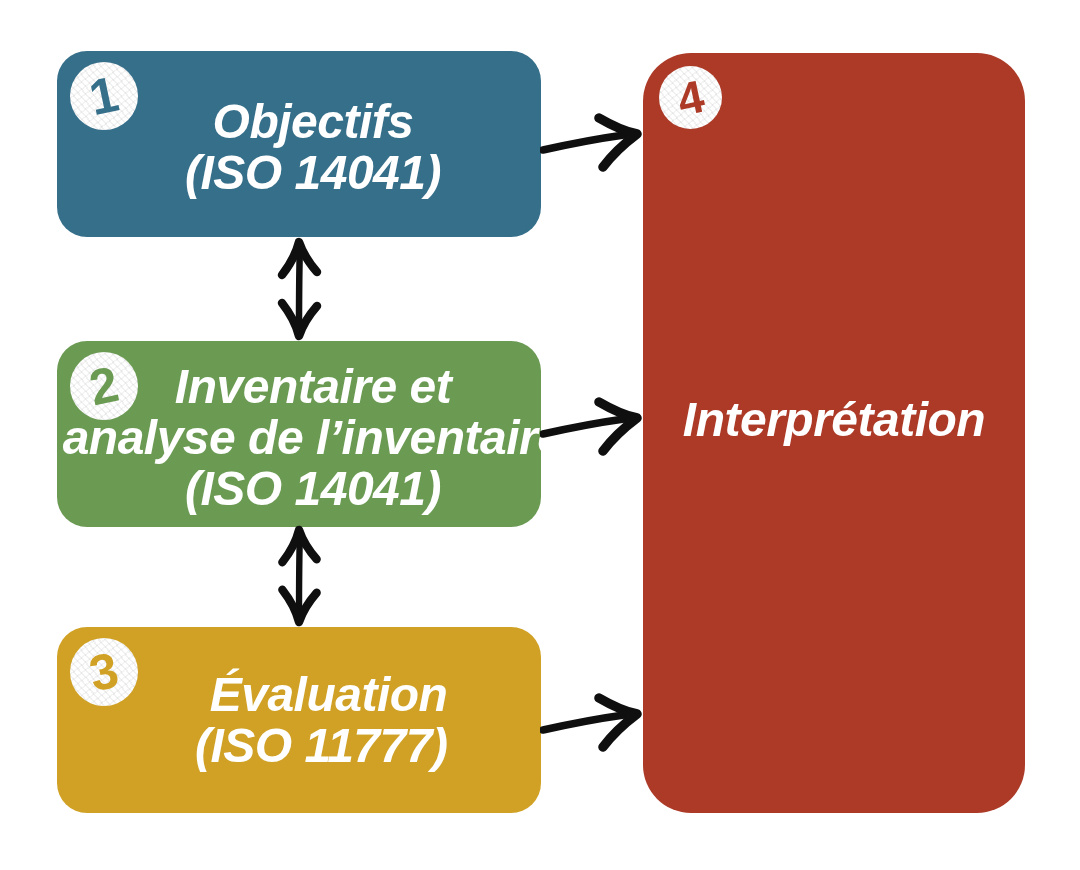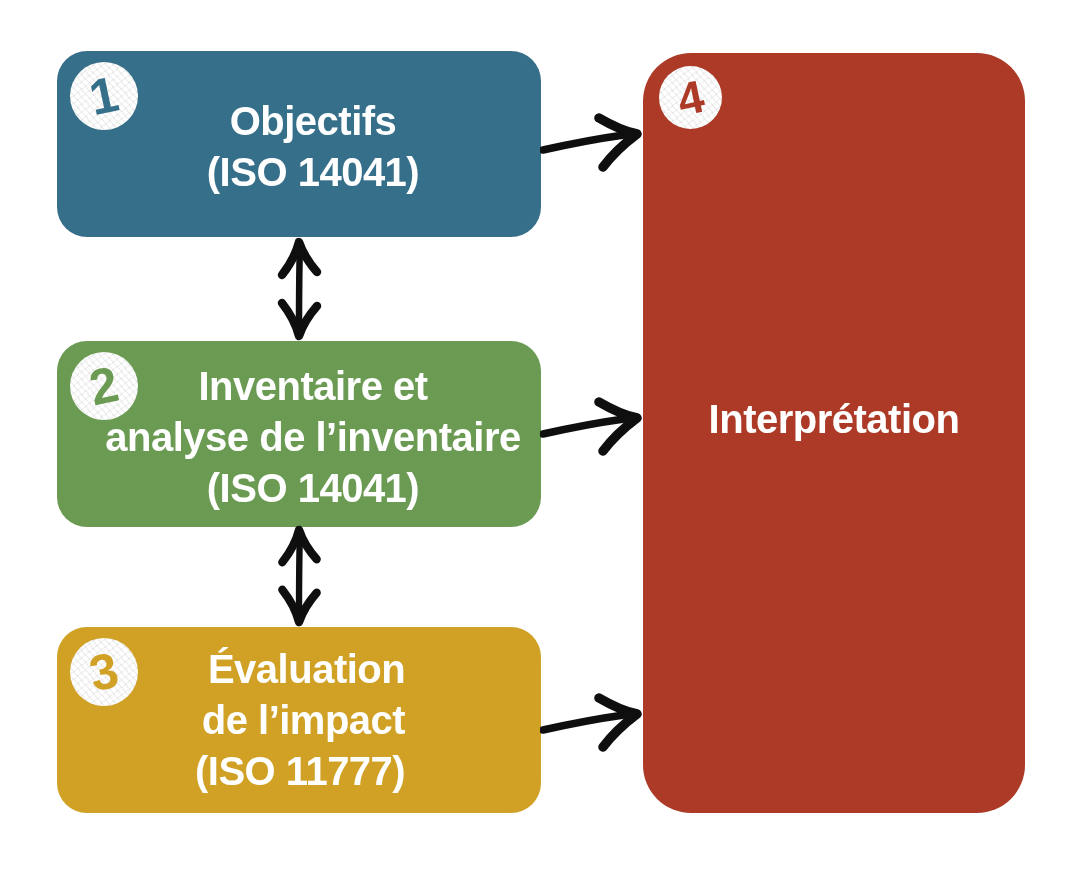--- a/index.html
+++ b/index.html
@@ -24,26 +24,27 @@
   }
   .box-rounded-sm { border-radius: 30px; }
   .box-rounded-lg { border-radius: 48px; }
 
   .box1 { left: 57px;  top: 51px;  width: 484px; height: 186px; }
   .box2 { left: 57px;  top: 341px; width: 484px; height: 186px; }
   .box3 { left: 57px;  top: 627px; width: 484px; height: 186px; }
   .box4 { left: 643px; top: 53px;  width: 382px; height: 760px; }
 
   .box-text {
-    font-size: 40px;
+    font-size: 48px;
     font-weight: 700;
     line-height: 51px;
     text-align: center;
     letter-spacing: -0.5px;
     white-space: nowrap;
+    font-style: italic;
   }
   .box1 .box-text, .box2 .box-text { padding-left: 28px; padding-top: 6px; }
   .box3 .box-text {
     text-align: right;
     position: absolute;
     left: 138px;
     top: 50%;
     transform: translateY(-50%);
     padding: 0;
   }
@@ -113,21 +114,20 @@
       <div>(ISO 14041)</div>
     </div>
   </div>
 
   <div class="box box3 box-rounded-sm" style="background-color: rgb(208, 161, 37);">
     <div class="badge">
       <span class="badge-num" style="color: rgb(208, 161, 37);">3</span>
     </div>
     <div class="box-text">
       <div>Évaluation</div>
-      <div>de l’impact</div>
       <div>(ISO 11777)</div>
     </div>
   </div>
 
   <div class="box box4 box-rounded-lg" style="background-color: rgb(172, 58, 39);">
     <div class="badge">
       <span class="badge-num" style="color: rgb(172, 58, 39);">4</span>
     </div>
     <div class="box-text">
       <div>Interprétation</div>

